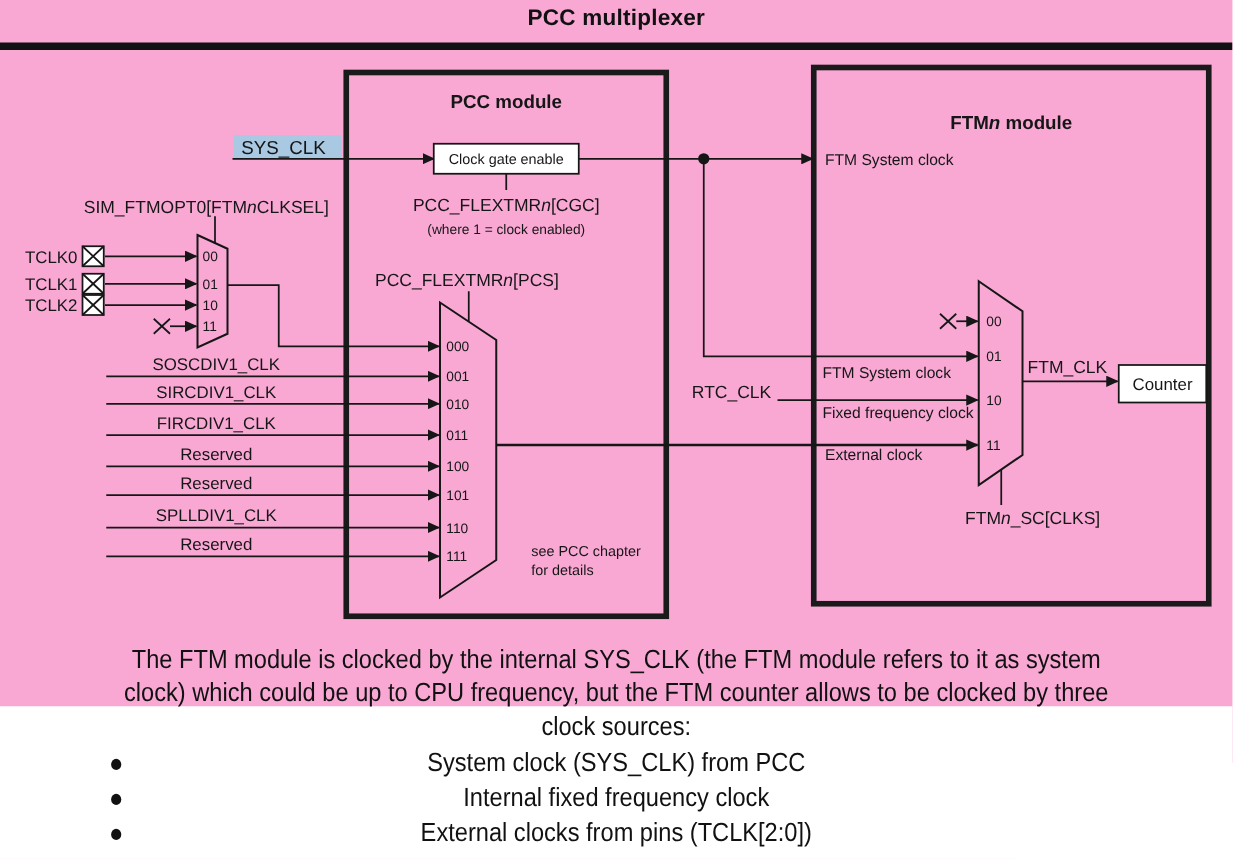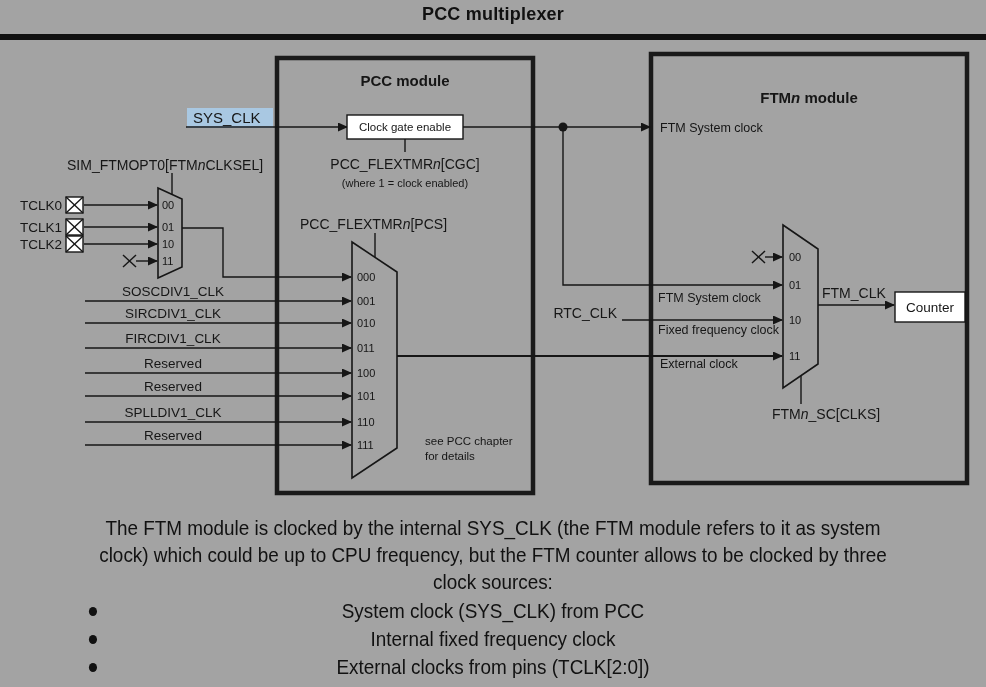--- a/index.html
+++ b/index.html
@@ -1,18 +1,18 @@
 <!DOCTYPE html>
 <html><head>
 <meta charset="utf-8">
 <style>
   * { margin:0; padding:0; box-sizing:border-box; }
   html,body { width:986px; height:687px; background:#fff; overflow:hidden;
     font-family:"Liberation Sans", sans-serif; color:#111; }
-  .page { position:relative; width:986px; height:687px; background:#a3a3a3; }
+  .page { position:relative; width:986px; height:565px; background:#f9a8d4; }
   .title { position:absolute; top:4px; left:0; width:986px; text-align:center;
     font-size:18px; font-weight:bold; letter-spacing:0.2px; }
   .rule { position:absolute; top:34px; left:0; width:986px; height:6px; background:#111; }
   svg.diagram { position:absolute; top:0; left:0; }
   svg text { font-family:"Liberation Sans", sans-serif; fill:#161616; }
   .mod { fill:none; stroke:#1a1a1a; stroke-width:4.5px; }
   .box { fill:#fff; stroke:#161616; stroke-width:1.4px; }
   .mux { fill:none; stroke:#161616; stroke-width:1.6px; }
   .w  { stroke:#161616; stroke-width:1.4px; fill:none; }
   .w2 { stroke:#161616; stroke-width:2.1px; fill:none; }

